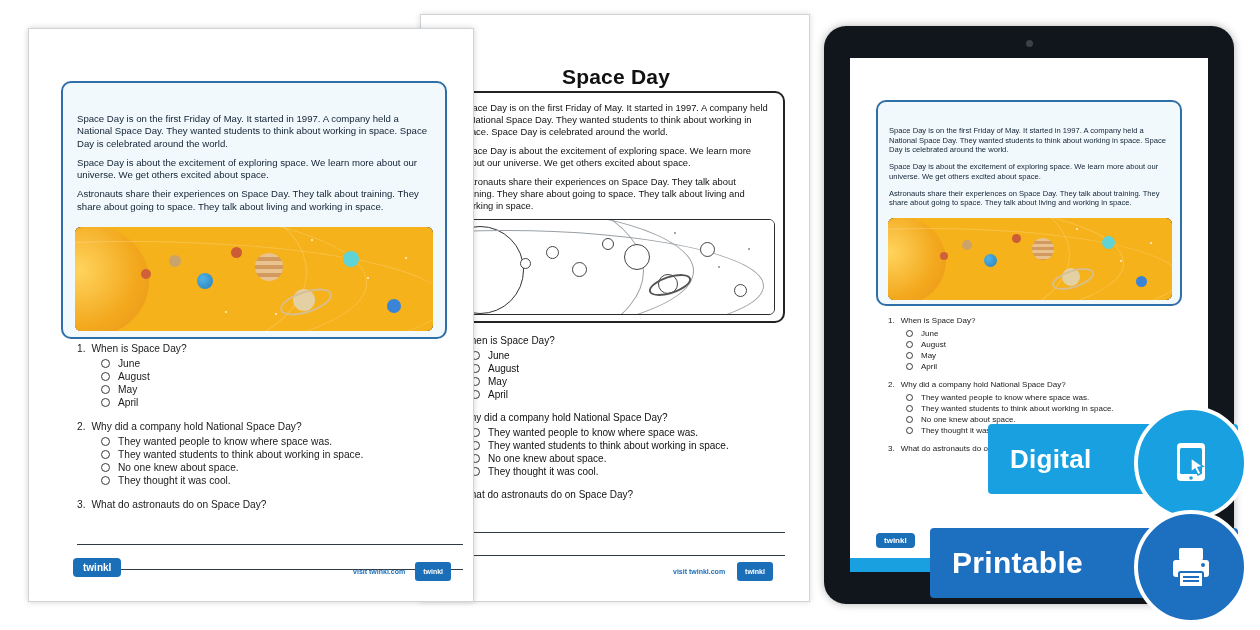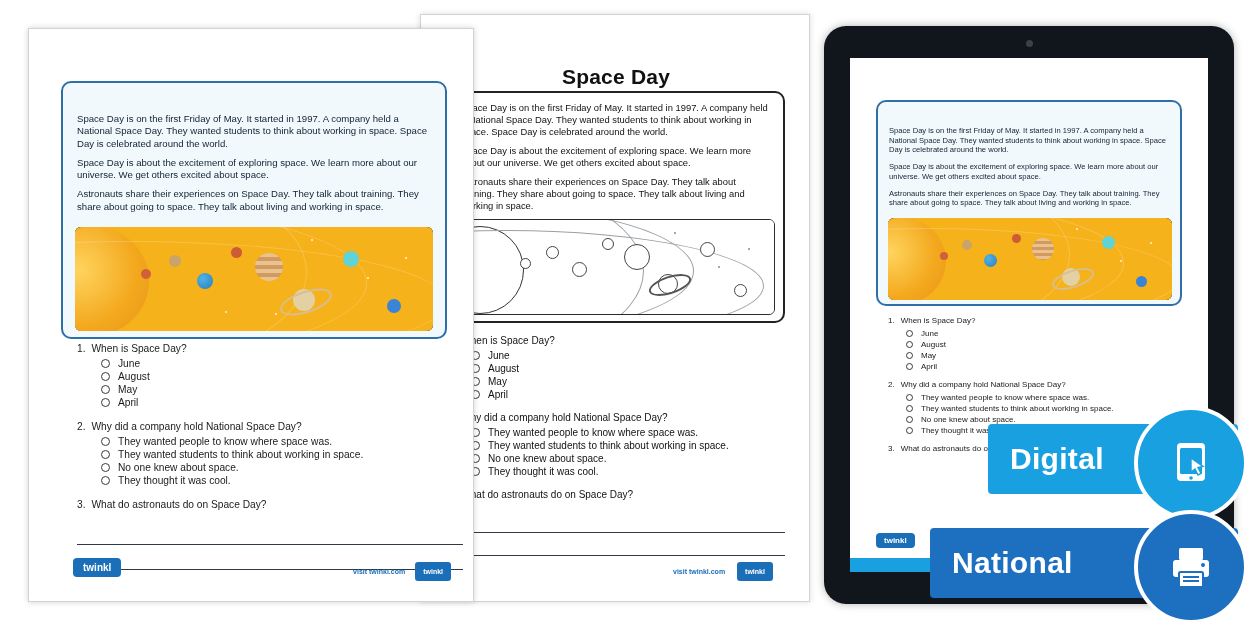--- a/index.html
+++ b/index.html
@@ -139,21 +139,21 @@
   }
   #ribbon-digital{
     left:988px;top:424px;width:250px;height:70px;
     background:#18a0e0;border-radius:4px;
   }
   #ribbon-printable{
     left:930px;top:528px;width:308px;height:70px;
     background:#1d6fc0;border-radius:4px;
   }
   .ribbon-label{flex:1;padding-left:22px;font-size:30px;letter-spacing:.3px;}
-  #ribbon-digital .ribbon-label{font-size:30px;}
+  #ribbon-digital .ribbon-label{font-size:26px;}
   .ribbon-circle{
     position:absolute;border-radius:50%;
     display:flex;align-items:center;justify-content:center;
   }
   #circle-digital{
     right:-10px;top:-18px;width:106px;height:106px;
     background:#18a0e0;border:4px solid #fff;
   }
   #circle-printable{
     right:-10px;top:-18px;width:106px;height:106px;
@@ -467,21 +467,21 @@
       <svg width="54" height="54" viewBox="0 0 54 54" aria-hidden="true">
         <rect x="13" y="7" width="28" height="38" rx="4" fill="#ffffff"></rect>
         <rect x="16" y="12" width="22" height="26" rx="1.5" fill="#18a0e0"></rect>
         <circle cx="27" cy="42" r="1.8" fill="#18a0e0"></circle>
         <path d="M27 22 l0 14 l4 -3 l3 6 l3 -1.5 l-3 -6 l5 -1 z" fill="#ffffff" stroke="#18a0e0" stroke-width="1.4"></path>
       </svg>
     </span>
   </div>
 
   <div class="ribbon" id="ribbon-printable">
-    <span class="ribbon-label">National</span>
+    <span class="ribbon-label">Printable</span>
     <span class="ribbon-circle" id="circle-printable">
       <svg width="56" height="56" viewBox="0 0 56 56" aria-hidden="true">
         <rect x="16" y="9" width="24" height="12" rx="1.5" fill="#ffffff"></rect>
         <rect x="10" y="21" width="36" height="17" rx="3" fill="#ffffff"></rect>
         <rect x="16" y="33" width="24" height="15" rx="1.5" fill="#ffffff" stroke="#1d6fc0" stroke-width="2"></rect>
         <circle cx="40" cy="26" r="2" fill="#1d6fc0"></circle>
         <rect x="20" y="37" width="16" height="2" fill="#1d6fc0"></rect>
         <rect x="20" y="41" width="16" height="2" fill="#1d6fc0"></rect>
       </svg>
     </span>

